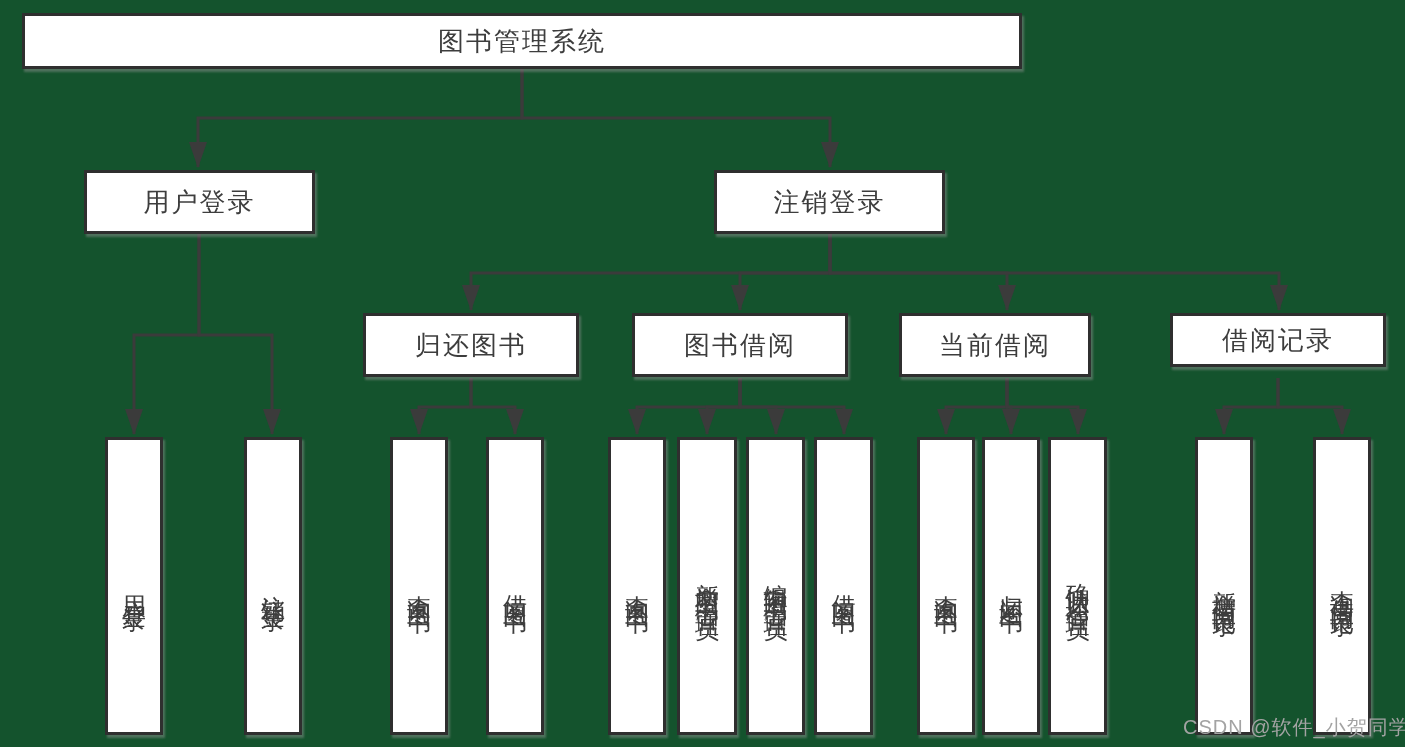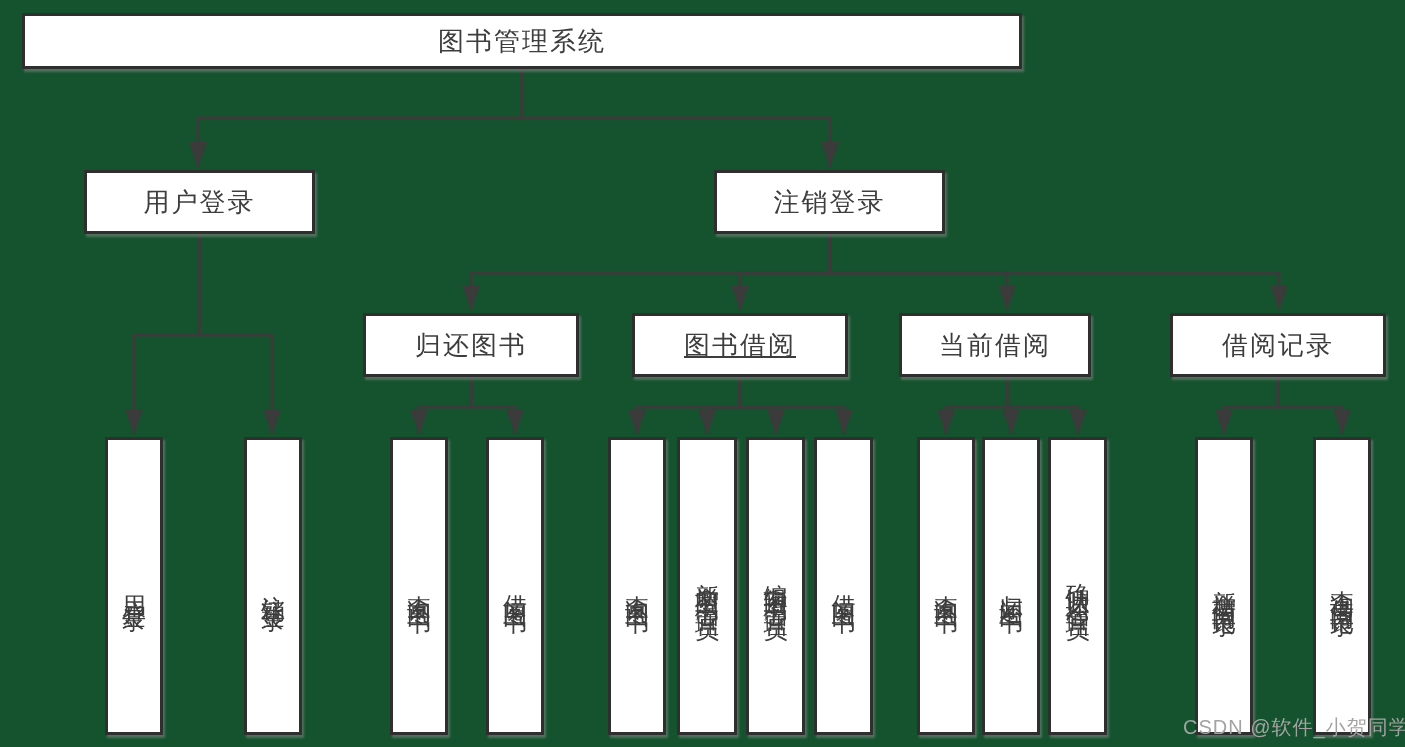--- a/index.html
+++ b/index.html
@@ -63,23 +63,23 @@
       <polyline points="1278,378 1278,407 1342,407 1342,434" marker-end="url(#arrow)"></polyline>
     </g>
   </svg>
 
   <div class="box h" style="left:22px; top:13px; width:1000px; height:56px;">图书管理系统</div>
 
   <div class="box h" style="left:84px; top:170px; width:231px; height:64px;">用户登录</div>
   <div class="box h" style="left:714px; top:170px; width:231px; height:64px;">注销登录</div>
 
   <div class="box h" style="left:363px; top:313px; width:216px; height:64px;">归还图书</div>
-  <div class="box h" style="left:632px; top:313px; width:216px; height:64px;text-decoration:underline;">图书借阅</div>
+  <div class="box h" style="left:632px; top:313px; width:216px; height:64px;">图书借阅</div>
   <div class="box h" style="left:899px; top:313px; width:192px; height:64px;">当前借阅</div>
-  <div class="box h" style="left:1170px; top:313px; width:216px; height:64px;">借阅记录</div>
+  <div class="box h" style="left:1170px; top:313px; width:216px; height:54px;">借阅记录</div>
 
   <div class="box v" style="left:105px; top:437px; width:58px; height:298px;">用户登录</div>
   <div class="box v" style="left:244px; top:437px; width:58px; height:298px;">注销登录</div>
 
   <div class="box v" style="left:390px; top:437px; width:58px; height:298px;">查询图书</div>
   <div class="box v" style="left:486px; top:437px; width:58px; height:298px;">借阅图书</div>
 
   <div class="box v" style="left:608px; top:437px; width:58px; height:298px;">查询图书</div>
   <div class="box v" style="left:677px; top:437px; width:60px; height:298px;">新增图书（管理员）</div>
   <div class="box v" style="left:746px; top:437px; width:59px; height:298px;">编辑图书（管理员）</div>

